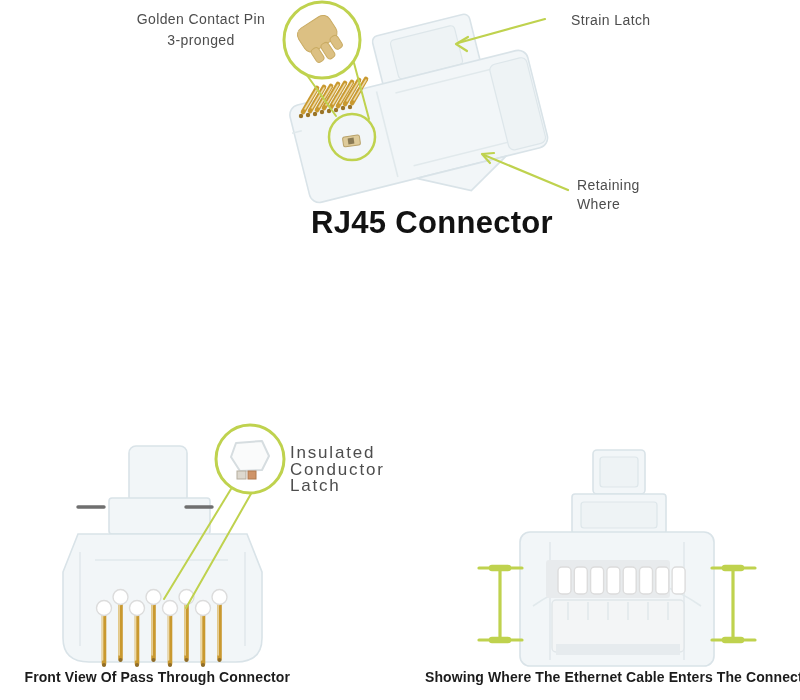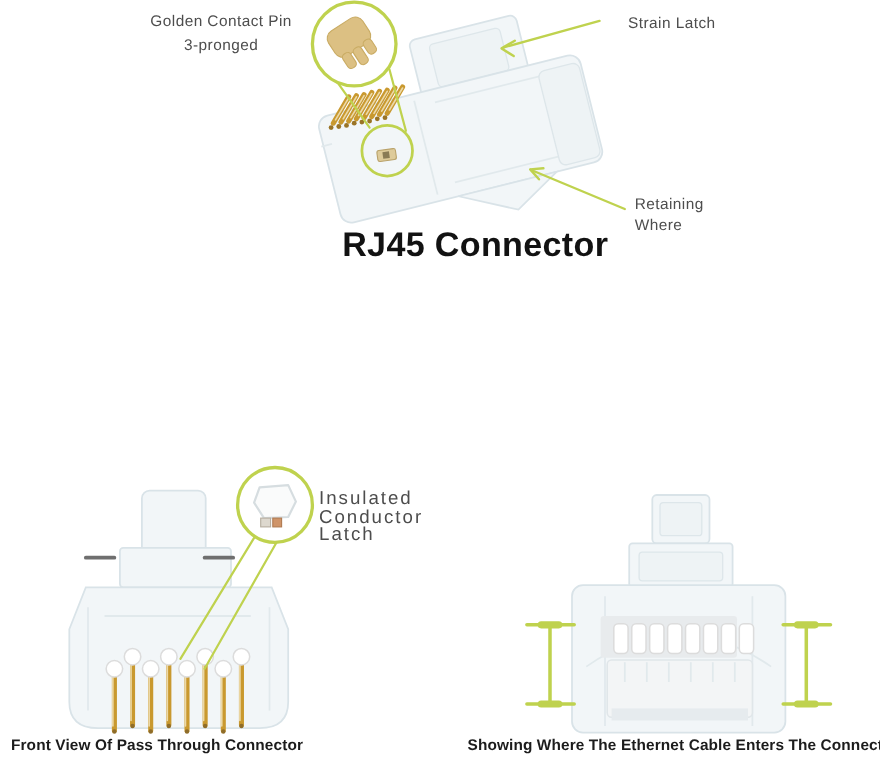--- a/index.html
+++ b/index.html
@@ -32,21 +32,21 @@
   #label-golden{left:120px;top:9px;width:162px;text-align:center;line-height:21px;}
   #label-strain{left:571px;top:10px;white-space:nowrap;}
   #label-retaining{left:577px;top:176px;line-height:19px;}
   #label-insulated{left:290px;top:429px;font-size:17px;line-height:16.5px;letter-spacing:1.8px;margin-top:16px;}
 
   .title{
     position:absolute;left:0;top:205px;width:796px;text-align:center;
     font-size:31px;font-weight:bold;color:var(--heading-text);letter-spacing:.3px;padding-left:34px;
   }
   .caption{
-    position:absolute;top:669px;text-align:left;white-space:nowrap;
+    position:absolute;top:669px;text-align:right;white-space:nowrap;
     font-size:14px;font-weight:bold;color:var(--caption-text);letter-spacing:.1px;
   }
   #caption-front{left:10px;width:280px;}
   #caption-rear{left:425px;width:390px;}
 
   
   .plastic{fill:var(--plastic-fill);stroke:var(--plastic-stroke);stroke-width:1.6;}
   .plastic-inner{fill:#eef3f5;stroke:#dde6ea;stroke-width:1.2;}
   .inner-line{fill:none;stroke:#e1e9ec;stroke-width:1.6;}
   .green{stroke:var(--annotation-green);fill:none;stroke-linecap:round;stroke-linejoin:round;}

